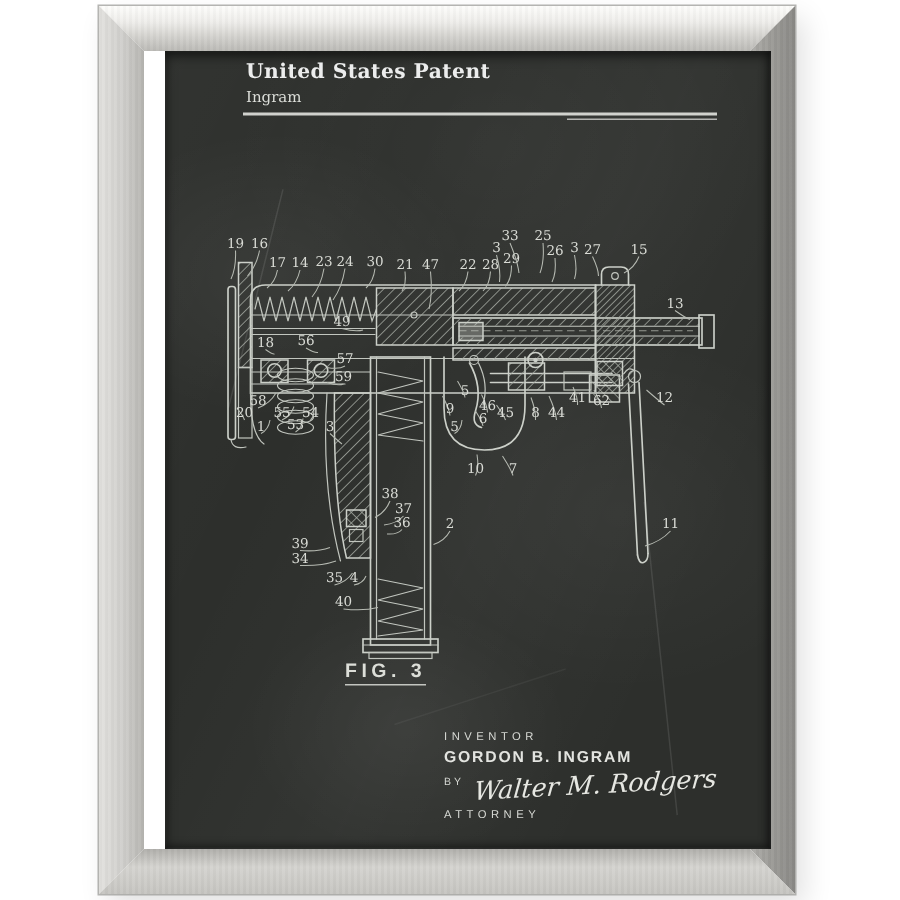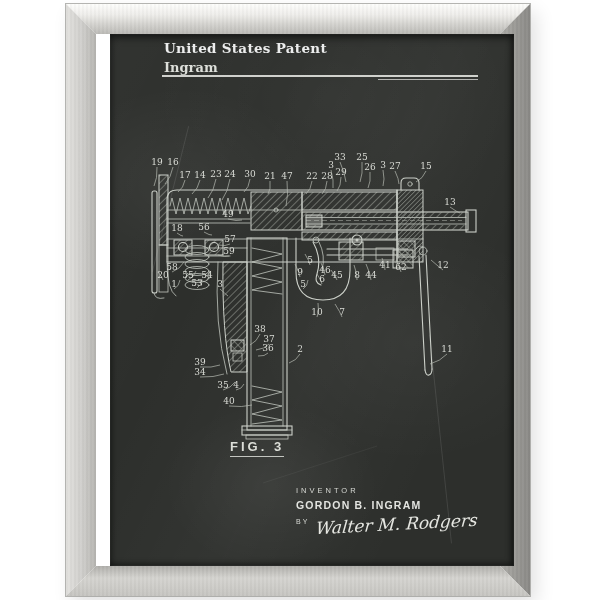--- a/index.html
+++ b/index.html
@@ -36,21 +36,21 @@
                inset -2px -2px 6px rgba(0,0,0,.4);
     color:#e6e7e3;}
   .scratch{position:absolute;background:rgba(255,255,255,.10);pointer-events:none;}
   .s1{left:60px;top:90px;width:1px;height:150px;transform:rotate(14deg);}
   .s2{left:330px;top:300px;width:1px;height:210px;transform:rotate(-6deg);}
   .s3{left:150px;top:430px;width:120px;height:1px;transform:rotate(-18deg);opacity:.5;}
   
   .hdr-title{position:absolute;left:54px;top:6px;font-family:"DejaVu Serif","Liberation Serif",serif;
     font-weight:bold;font-size:13.5px;letter-spacing:.3px;color:#eceded;}
   .hdr-surname{position:absolute;left:54px;top:26px;font-family:"DejaVu Serif","Liberation Serif",serif;
-    font-weight:bold;font-size:13px;color:#dddfda;}
+    font-weight:normal;font-size:10px;color:#dddfda;}
   .hdr-right{position:absolute;right:38px;top:5px;width:130px;text-align:right;
     font-family:"DejaVu Serif","Liberation Serif",serif;color:#e8e9e5;}
   .hdr-num-row{font-size:11px;font-weight:bold;line-height:15px;}
   .hdr-date-row{font-size:10px;font-weight:bold;line-height:15px;}
   .tag{font-size:6.5px;font-weight:normal;color:#c9cbc6;margin-right:6px;letter-spacing:.5px;}
   .hdr-rule{position:absolute;left:52px;right:36px;top:41px;height:1.5px;background:rgba(236,237,233,.85);}
   .hdr-rule2{position:absolute;left:268px;right:36px;top:45px;height:1px;background:rgba(236,237,233,.7);}
   
   .fig-label{position:absolute;left:120px;top:405px;font-size:13px;font-weight:bold;
     letter-spacing:3px;color:#dcded8;border-bottom:1.6px solid rgba(220,222,216,.85);padding-bottom:2px;}
@@ -311,16 +311,17 @@
 
       <div class="fig-label">FIG. 3</div>
 
       <div class="credits">
         <div class="cap">INVENTOR</div>
         <div class="inv-name">GORDON B. INGRAM</div>
         <div class="sig-row">
           <span class="by">BY</span>
           <span class="signature">Walter M. Rodgers</span>
         </div>
+        <div class="cap attorney">ATTORNEY</div>
       </div>
     </div>
   </div>
 </div>
 
 </body></html>

